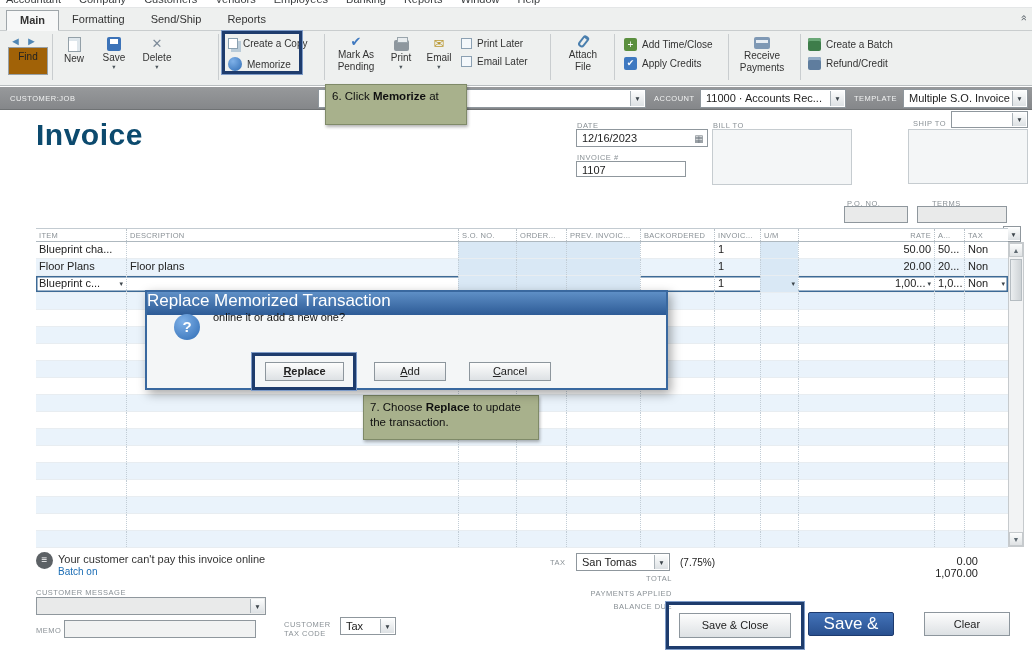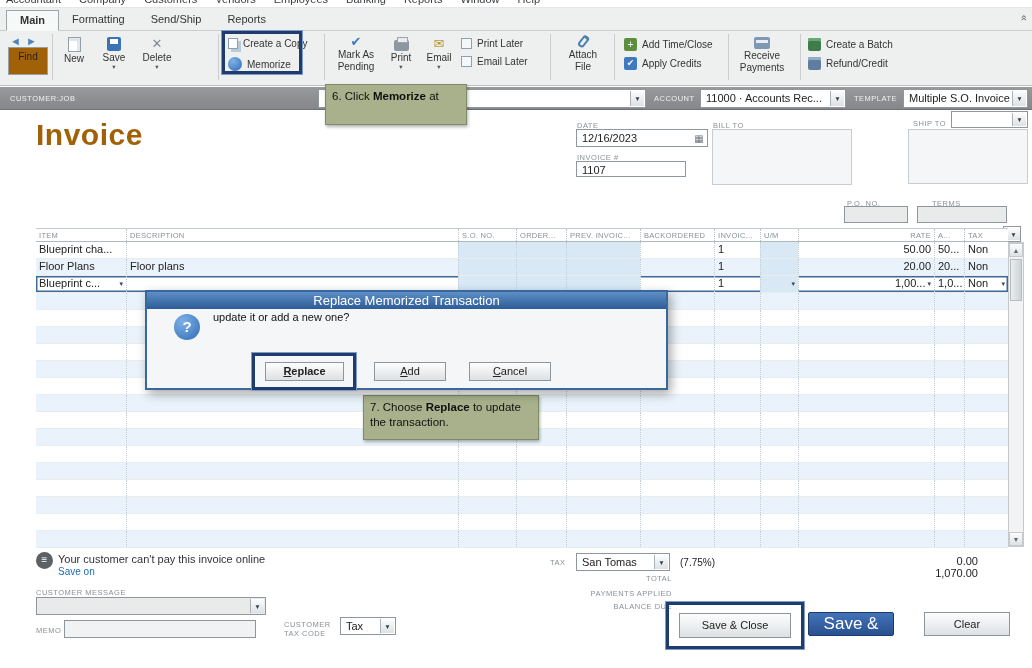--- a/index.html
+++ b/index.html
@@ -46,21 +46,21 @@
 .i-refund{width:13px;height:13px;background:#5f7d9e;border-radius:2px;box-shadow:inset 0 3px 0 #93acc5}
 
 .custbar{position:absolute;top:87px;left:0;right:0;height:23px;background:linear-gradient(#97999b,#85878a);border-bottom:1px solid #6f7274}
 .cblbl{position:absolute;font-size:7.5px;letter-spacing:.5px;color:#f1f2f2}
 .field{position:absolute;background:#fff;border:1px solid #8f979d;display:block;font-size:11px;line-height:15px;padding:1px 16px 0 5px;white-space:nowrap;overflow:hidden}
 .field.noarrow{padding-right:5px}
 .field.gray{background:#e9eaea}
 .dda{position:absolute;right:1px;top:1px;bottom:1px;width:14px;display:flex;align-items:center;justify-content:center;background:linear-gradient(#fcfdfd,#dde1e4);border-left:1px solid #aab2b8;font-size:6.5px;color:#3c444b}
 
 .lbl{position:absolute;font-size:7.5px;letter-spacing:.5px;color:#8a9196;white-space:nowrap}
-.title{position:absolute;font-size:30px;font-weight:600;color:#a16207;letter-spacing:.5px}
+.title{position:absolute;font-size:30px;font-weight:600;color:#0c4a6e;letter-spacing:.5px}
 .box{position:absolute;background:#f4f6f7;border:1px solid #c6ccd0}
 
 .thead,.trow{display:grid;grid-template-columns:90px 332px 58px 50px 74px 74px 46px 38px 136px 30px 44px}
 .theadwrap{position:absolute;left:36px;top:228px;width:972px;border-top:1px solid #c3cbd1;border-bottom:1px solid #aeb8bf;background:#fff}
 .th{font-size:7.5px;color:#8a9196;letter-spacing:.3px;padding:2px 3px 1px;border-left:1px dotted #b9c2c9;overflow:hidden;white-space:nowrap}
 .th:first-child{border-left:none}
 .th.r{text-align:right}
 .tbody{position:absolute;left:36px;top:242px;width:972px}
 .trow{height:17px;border-bottom:1px solid #e8edf1;background:#fff}
 .trow.alt{background:#eaf3fb}
@@ -77,21 +77,21 @@
 .bubble{position:absolute;width:17px;height:17px;border-radius:50%;background:#5c6165;color:#fff;text-align:center;line-height:16px;font-size:10px}
 .link{color:#1b6db5;font-size:10px}
 .note{position:absolute;font-size:11px;color:#333}
 .rt{text-align:right}
 .val{position:absolute;font-size:11px;color:#222;white-space:nowrap}
 
 .btn{position:absolute;background:linear-gradient(#fdfdfd,#dde1e4);border:1px solid #8d969d;text-align:center;font-size:11px;color:#222}
 .btn-blue{position:absolute;background:linear-gradient(#4373b9,#29508f);border:1px solid #1d3a6e;border-radius:2px;color:#fff;text-align:center;font-size:17px}
 
 .modal{position:absolute;left:145px;top:290px;width:523px;height:100px;background:#f4f6f7;border:2px solid #39689f;box-shadow:3px 4px 10px rgba(0,0,0,.35);z-index:40}
-.mtitle{height:17px;background:linear-gradient(#5e8fc6,#2d5b96);color:#fff;font-size:13px;text-align:center;line-height:17px}
+.mtitle{height:23px;background:linear-gradient(#5e8fc6,#2d5b96);color:#fff;font-size:17px;line-height:17px}
 .qicon{position:absolute;left:27px;top:22px;width:26px;height:26px;border-radius:50%;background:radial-gradient(circle at 35% 30%,#7fb1e8,#2f6cb4);color:#fff;font-weight:700;font-size:15px;text-align:center;line-height:25px}
 .msg{position:absolute;left:66px;top:19px;font-size:11px;color:#111;line-height:13px;white-space:nowrap}
 .dlg-btn{position:absolute;height:19px;background:linear-gradient(#fdfdfd,#dde1e4);border:1px solid #8d969d;font-size:11px;text-align:center;line-height:17px}
 .dlg-btn::first-letter{text-decoration:underline}
 
 .callout{position:absolute;background:#a8b18c;border:1px solid #7f8a68;box-shadow:1px 2px 3px rgba(0,0,0,.3);font-size:11.5px;color:#101010;padding:4px 6px;line-height:15px;z-index:30}
 .callout b{font-weight:700}
 .hl{position:absolute;border:3px solid #1e3c6d;outline:1px solid #7f9cc8;z-index:50;pointer-events:none}
 </style>
 </head>
@@ -516,21 +516,21 @@
       </div>
     </div>
   <div class="vscroll">
     <div class="sbtn" style="top:0">▲</div>
     <div class="sthumb"></div>
     <div class="sbtn" style="bottom:0">▼</div>
   </div>
 
   <div class="bubble" style="left:36px;top:552px">≡</div>
   <div class="note" style="left:58px;top:553px">Your customer can't pay this invoice online</div>
-  <a class="link abs" style="left:58px;top:566px">Save on</a>
+  <a class="link abs" style="left:58px;top:566px">Batch on</a>
 
   <span class="lbl" style="left:36px;top:588px">CUSTOMER MESSAGE</span>
   <div class="field gray" style="left:36px;top:597px;width:230px;height:18px">
     <span class="dda">▼</span>
   </div>
   <span class="lbl" style="left:36px;top:626px">MEMO</span>
   <div class="field noarrow" style="left:64px;top:620px;width:192px;height:18px;background:#f1f2f2"></div>
 
   <span class="lbl" style="left:284px;top:620px">CUSTOMER</span>
   <span class="lbl" style="left:284px;top:629px">TAX CODE</span>
@@ -552,21 +552,21 @@
   <span class="lbl rt" style="left:540px;top:602px;width:132px">BALANCE DUE</span>
 
   <div class="btn" style="left:679px;top:613px;width:112px;height:25px;line-height:23px">Save &amp; Close</div>
   <div class="btn-blue" style="left:808px;top:612px;width:86px;height:24px;line-height:22px">Save &amp; New</div>
   <div class="btn" style="left:924px;top:612px;width:86px;height:24px;line-height:22px">Clear</div>
 
   <div class="modal">
     <div class="mtitle">Replace Memorized Transaction</div>
     <div class="qicon">?</div>
     <div class="msg">
-      <div>update it or add a new one?</div>
+      <div>online it or add a new one?</div>
     </div>
     <div class="dlg-btn" style="left:118px;top:70px;width:79px;font-weight:700">Replace</div>
     <div class="dlg-btn" style="left:227px;top:70px;width:72px">Add</div>
     <div class="dlg-btn" style="left:322px;top:70px;width:82px">Cancel</div>
     <div class="hl" style="left:105px;top:61px;width:104px;height:37px"></div>
   </div>
 
   <div class="callout" style="left:325px;top:84px;width:142px;height:41px">
     <span>6. Click </span><b>Memorize</b><span> at</span>
   </div>

